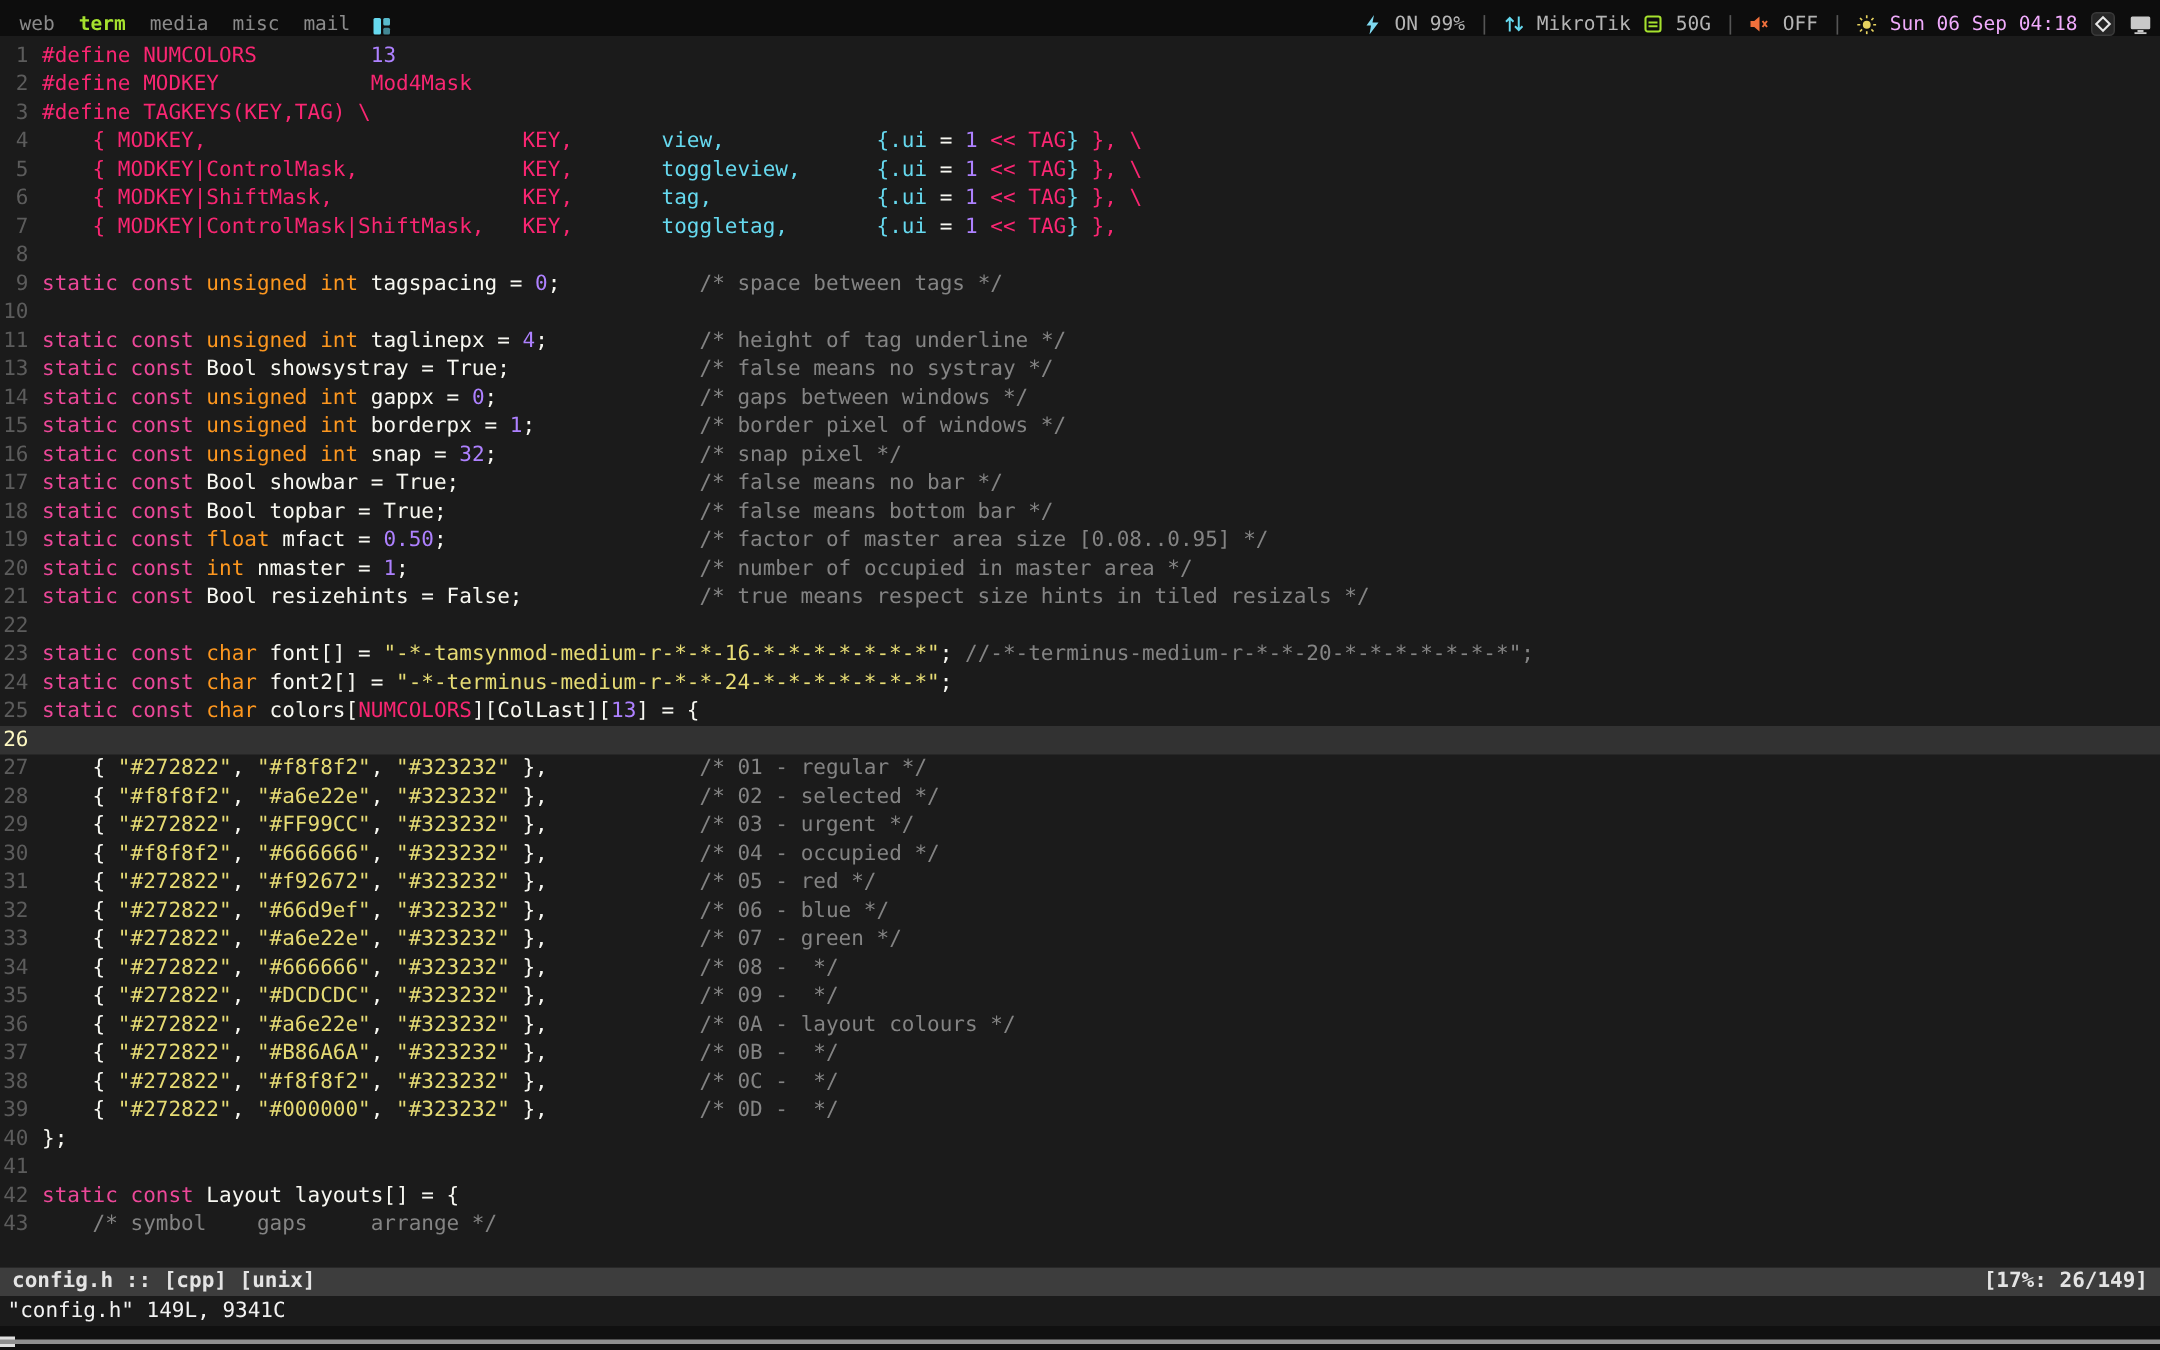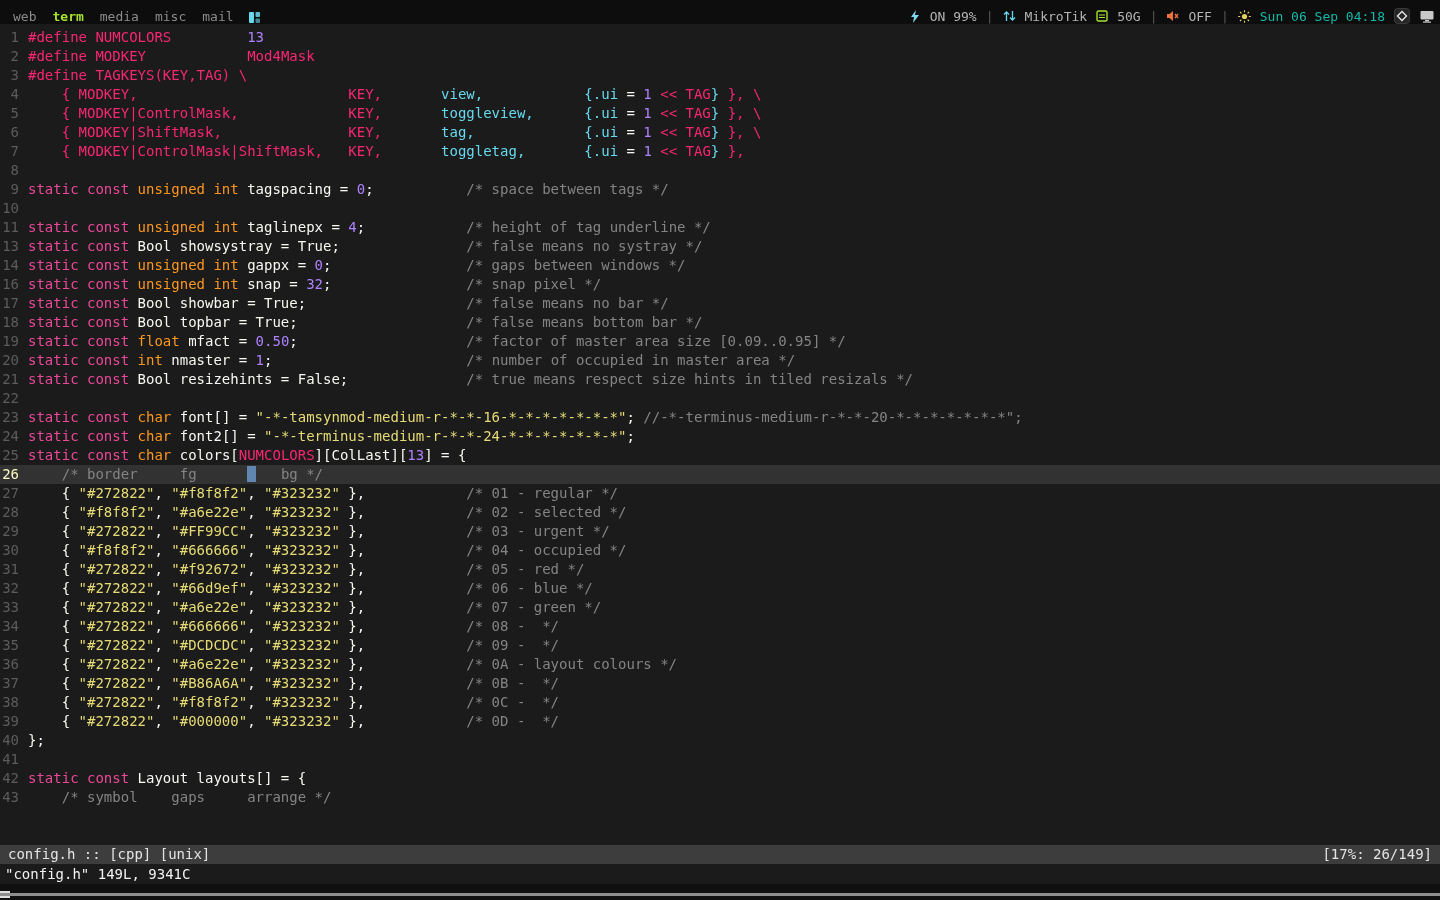--- a/index.html
+++ b/index.html
@@ -8,41 +8,41 @@
 
   
   .topbar{height:24px;background:#0d0d0d;display:flex;align-items:flex-end;font-size:13px;padding:0 5px}
   .tags{display:flex;align-items:center}
   .tag{padding:0 8px;color:#8b8b8b;cursor:default}
   .tag.active{color:#a6e22e;font-weight:bold}
   .layout-ic{margin-left:6px;display:block}
   .status{margin-left:auto;display:flex;align-items:center;gap:9px;color:#b4b4b4}
   .status svg{display:block}
   .status .sep{color:#555}
-  .status .clock{color:#14b8a6}
+  .status .clock{color:#f0abfc}
 
   
   .editor{height:821px;background:#1b1b1b;padding-top:4px;font-size:14px}
   .row{display:flex;height:19px;line-height:19px;white-space:pre}
   .cur-row{background:#323232}
   .gut{width:28px;flex:0 0 28px;text-align:right;padding-right:9px;color:#5c5c5c}
   .cur-row .gut{color:#fef9c3;font-weight:normal}
   .line-text{white-space:pre}
   .pk{color:#f92672}
   .gr{color:#ec4899}
   .or{color:#fd971f}
   .wh{color:#f8f8f2}
   .pu{color:#ae81ff}
   .ye{color:#e6db74}
   .cm{color:#848484}
   .bl{color:#66d9ef}
   .cur{background:#5f87af;color:#1b1b1b}
 
   
-  .statusline{height:19px;line-height:19px;background:#3d3d3d;color:#e4e4e4;display:flex;justify-content:space-between;padding:0 8px;font-size:14px;font-weight:normal}
+  .statusline{height:19px;line-height:19px;background:#3d3d3d;color:#e4e4e4;display:flex;justify-content:space-between;padding:0 8px;font-size:14px;font-weight:bold}
   .cmdline{height:20px;line-height:20px;color:#f2f2f2;font-size:14px;padding-left:5px;background:#1b1b1b}
 
   
   .bottom-area{height:16px;position:relative;background:#101010}
   .bottom-strip{position:absolute;left:0;right:0;top:9px;height:3px;background:#8f8f8f}
   .corner{position:absolute;left:0;top:7px;width:10px;height:7px;background:#dedede}
 </style>
 </head>
 <body>
 
@@ -118,31 +118,32 @@
       <div class="row"><span class="gut">4</span><span class="line-text"><span class="wh">    </span><span class="pk">{ MODKEY,</span><span class="wh">                         </span><span class="pk">KEY,</span><span class="wh">       </span><span class="bl">view,</span><span class="wh">            </span><span class="bl">{.ui</span><span class="wh"> = </span><span class="pu">1</span><span class="pk"> &lt;&lt; TAG</span><span class="bl">}</span><span class="wh"> </span><span class="pk">}, \</span></span></div>
       <div class="row"><span class="gut">5</span><span class="line-text"><span class="wh">    </span><span class="pk">{ MODKEY|ControlMask,</span><span class="wh">             </span><span class="pk">KEY,</span><span class="wh">       </span><span class="bl">toggleview,</span><span class="wh">      </span><span class="bl">{.ui</span><span class="wh"> = </span><span class="pu">1</span><span class="pk"> &lt;&lt; TAG</span><span class="bl">}</span><span class="wh"> </span><span class="pk">}, \</span></span></div>
       <div class="row"><span class="gut">6</span><span class="line-text"><span class="wh">    </span><span class="pk">{ MODKEY|ShiftMask,</span><span class="wh">               </span><span class="pk">KEY,</span><span class="wh">       </span><span class="bl">tag,</span><span class="wh">             </span><span class="bl">{.ui</span><span class="wh"> = </span><span class="pu">1</span><span class="pk"> &lt;&lt; TAG</span><span class="bl">}</span><span class="wh"> </span><span class="pk">}, \</span></span></div>
       <div class="row"><span class="gut">7</span><span class="line-text"><span class="wh">    </span><span class="pk">{ MODKEY|ControlMask|ShiftMask,</span><span class="wh">   </span><span class="pk">KEY,</span><span class="wh">       </span><span class="bl">toggletag,</span><span class="wh">       </span><span class="bl">{.ui</span><span class="wh"> = </span><span class="pu">1</span><span class="pk"> &lt;&lt; TAG</span><span class="bl">}</span><span class="wh"> </span><span class="pk">},</span></span></div>
       <div class="row"><span class="gut">8</span><span class="line-text"></span></div>
       <div class="row"><span class="gut">9</span><span class="line-text"><span class="gr">static const </span><span class="or">unsigned int </span><span class="wh">tagspacing = </span><span class="pu">0</span><span class="wh">;</span><span class="wh">           </span><span class="cm">/* space between tags */</span></span></div>
       <div class="row"><span class="gut">10</span></div>
       <div class="row"><span class="gut">11</span><span class="line-text"><span class="gr">static const </span><span class="or">unsigned int </span><span class="wh">taglinepx = </span><span class="pu">4</span><span class="wh">;</span><span class="wh">            </span><span class="cm">/* height of tag underline */</span></span></div>
       <div class="row"><span class="gut">13</span><span class="line-text"><span class="gr">static const </span><span class="wh">Bool showsystray = True;</span><span class="wh">               </span><span class="cm">/* false means no systray */</span></span></div>
       <div class="row"><span class="gut">14</span><span class="line-text"><span class="gr">static const </span><span class="or">unsigned int </span><span class="wh">gappx = </span><span class="pu">0</span><span class="wh">;</span><span class="wh">                </span><span class="cm">/* gaps between windows */</span></span></div>
+      <div class="row"><span class="gut">15</span><span class="line-text"><span class="gr">static const </span><span class="or">unsigned int </span><span class="wh">borderpx = </span><span class="pu">1</span><span class="wh">;</span><span class="wh">             </span><span class="cm">/* border pixel of windows */</span></span></div>
       <div class="row"><span class="gut">16</span><span class="line-text"><span class="gr">static const </span><span class="or">unsigned int </span><span class="wh">snap = </span><span class="pu">32</span><span class="wh">;</span><span class="wh">                </span><span class="cm">/* snap pixel */</span></span></div>
       <div class="row"><span class="gut">17</span><span class="line-text"><span class="gr">static const </span><span class="wh">Bool showbar = True;</span><span class="wh">                   </span><span class="cm">/* false means no bar */</span></span></div>
       <div class="row"><span class="gut">18</span><span class="line-text"><span class="gr">static const </span><span class="wh">Bool topbar = True;</span><span class="wh">                    </span><span class="cm">/* false means bottom bar */</span></span></div>
-      <div class="row"><span class="gut">19</span><span class="line-text"><span class="gr">static const </span><span class="or">float </span><span class="wh">mfact = </span><span class="pu">0.50</span><span class="wh">;</span><span class="wh">                    </span><span class="cm">/* factor of master area size [0.09..0.95] */</span></span></div>
+      <div class="row"><span class="gut">19</span><span class="line-text"><span class="gr">static const </span><span class="or">float </span><span class="wh">mfact = </span><span class="pu">0.50</span><span class="wh">;</span><span class="wh">                    </span><span class="cm">/* factor of master area size [0.08..0.95] */</span></span></div>
       <div class="row"><span class="gut">20</span><span class="line-text"><span class="gr">static const </span><span class="or">int </span><span class="wh">nmaster = </span><span class="pu">1</span><span class="wh">;</span><span class="wh">                       </span><span class="cm">/* number of occupied in master area */</span></span></div>
       <div class="row"><span class="gut">21</span><span class="line-text"><span class="gr">static const </span><span class="wh">Bool resizehints = False;</span><span class="wh">              </span><span class="cm">/* true means respect size hints in tiled resizals */</span></span></div>
       <div class="row"><span class="gut">22</span><span class="line-text"></span></div>
       <div class="row"><span class="gut">23</span><span class="line-text"><span class="gr">static const </span><span class="or">char </span><span class="wh">font[] = </span><span class="ye">"-*-tamsynmod-medium-r-*-*-16-*-*-*-*-*-*-*"</span><span class="wh">; </span><span class="cm">//-*-terminus-medium-r-*-*-20-*-*-*-*-*-*-*";</span></span></div>
       <div class="row"><span class="gut">24</span><span class="line-text"><span class="gr">static const </span><span class="or">char </span><span class="wh">font2[] = </span><span class="ye">"-*-terminus-medium-r-*-*-24-*-*-*-*-*-*-*"</span><span class="wh">;</span></span></div>
       <div class="row"><span class="gut">25</span><span class="line-text"><span class="gr">static const </span><span class="or">char </span><span class="wh">colors[</span><span class="pk">NUMCOLORS</span><span class="wh">][ColLast][</span><span class="pu">13</span><span class="wh">] = {</span></span></div>
-      <div class="row cur-row"><span class="gut">26</span><span class="line-text"><span class="cm">    /* border     fg      </span><span class="cur"> </span><span class="cm">   bg */</span></span></div>
+      <div class="row cur-row"><span class="gut">26</span></div>
       <div class="row"><span class="gut">27</span><span class="line-text"><span class="wh">    { </span><span class="ye">"#272822"</span><span class="wh">, </span><span class="ye">"#f8f8f2"</span><span class="wh">, </span><span class="ye">"#323232"</span><span class="wh"> },</span><span class="wh">            </span><span class="cm">/* 01 - regular */</span></span></div>
       <div class="row"><span class="gut">28</span><span class="line-text"><span class="wh">    { </span><span class="ye">"#f8f8f2"</span><span class="wh">, </span><span class="ye">"#a6e22e"</span><span class="wh">, </span><span class="ye">"#323232"</span><span class="wh"> },</span><span class="wh">            </span><span class="cm">/* 02 - selected */</span></span></div>
       <div class="row"><span class="gut">29</span><span class="line-text"><span class="wh">    { </span><span class="ye">"#272822"</span><span class="wh">, </span><span class="ye">"#FF99CC"</span><span class="wh">, </span><span class="ye">"#323232"</span><span class="wh"> },</span><span class="wh">            </span><span class="cm">/* 03 - urgent */</span></span></div>
       <div class="row"><span class="gut">30</span><span class="line-text"><span class="wh">    { </span><span class="ye">"#f8f8f2"</span><span class="wh">, </span><span class="ye">"#666666"</span><span class="wh">, </span><span class="ye">"#323232"</span><span class="wh"> },</span><span class="wh">            </span><span class="cm">/* 04 - occupied */</span></span></div>
       <div class="row"><span class="gut">31</span><span class="line-text"><span class="wh">    { </span><span class="ye">"#272822"</span><span class="wh">, </span><span class="ye">"#f92672"</span><span class="wh">, </span><span class="ye">"#323232"</span><span class="wh"> },</span><span class="wh">            </span><span class="cm">/* 05 - red */</span></span></div>
       <div class="row"><span class="gut">32</span><span class="line-text"><span class="wh">    { </span><span class="ye">"#272822"</span><span class="wh">, </span><span class="ye">"#66d9ef"</span><span class="wh">, </span><span class="ye">"#323232"</span><span class="wh"> },</span><span class="wh">            </span><span class="cm">/* 06 - blue */</span></span></div>
       <div class="row"><span class="gut">33</span><span class="line-text"><span class="wh">    { </span><span class="ye">"#272822"</span><span class="wh">, </span><span class="ye">"#a6e22e"</span><span class="wh">, </span><span class="ye">"#323232"</span><span class="wh"> },</span><span class="wh">            </span><span class="cm">/* 07 - green */</span></span></div>
       <div class="row"><span class="gut">34</span><span class="line-text"><span class="wh">    { </span><span class="ye">"#272822"</span><span class="wh">, </span><span class="ye">"#666666"</span><span class="wh">, </span><span class="ye">"#323232"</span><span class="wh"> },</span><span class="wh">            </span><span class="cm">/* 08 -  */</span></span></div>
       <div class="row"><span class="gut">35</span><span class="line-text"><span class="wh">    { </span><span class="ye">"#272822"</span><span class="wh">, </span><span class="ye">"#DCDCDC"</span><span class="wh">, </span><span class="ye">"#323232"</span><span class="wh"> },</span><span class="wh">            </span><span class="cm">/* 09 -  */</span></span></div>
       <div class="row"><span class="gut">36</span><span class="line-text"><span class="wh">    { </span><span class="ye">"#272822"</span><span class="wh">, </span><span class="ye">"#a6e22e"</span><span class="wh">, </span><span class="ye">"#323232"</span><span class="wh"> },</span><span class="wh">            </span><span class="cm">/* 0A - layout colours */</span></span></div>

